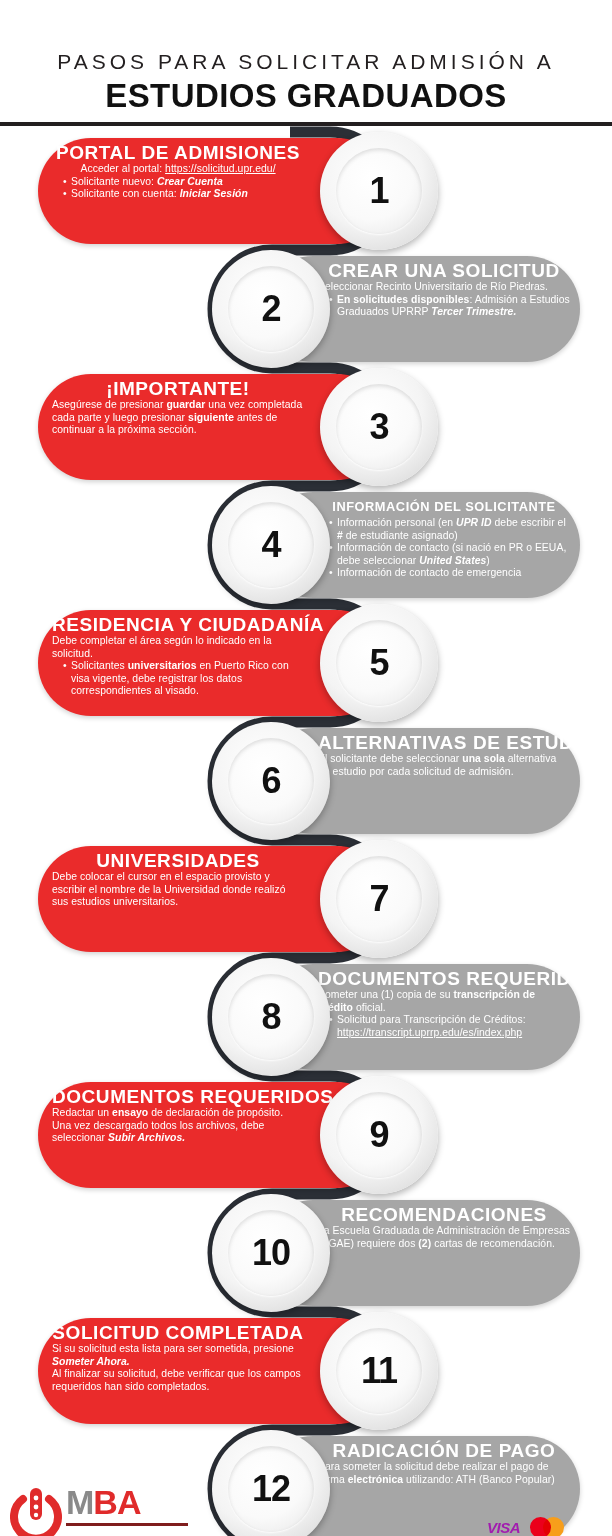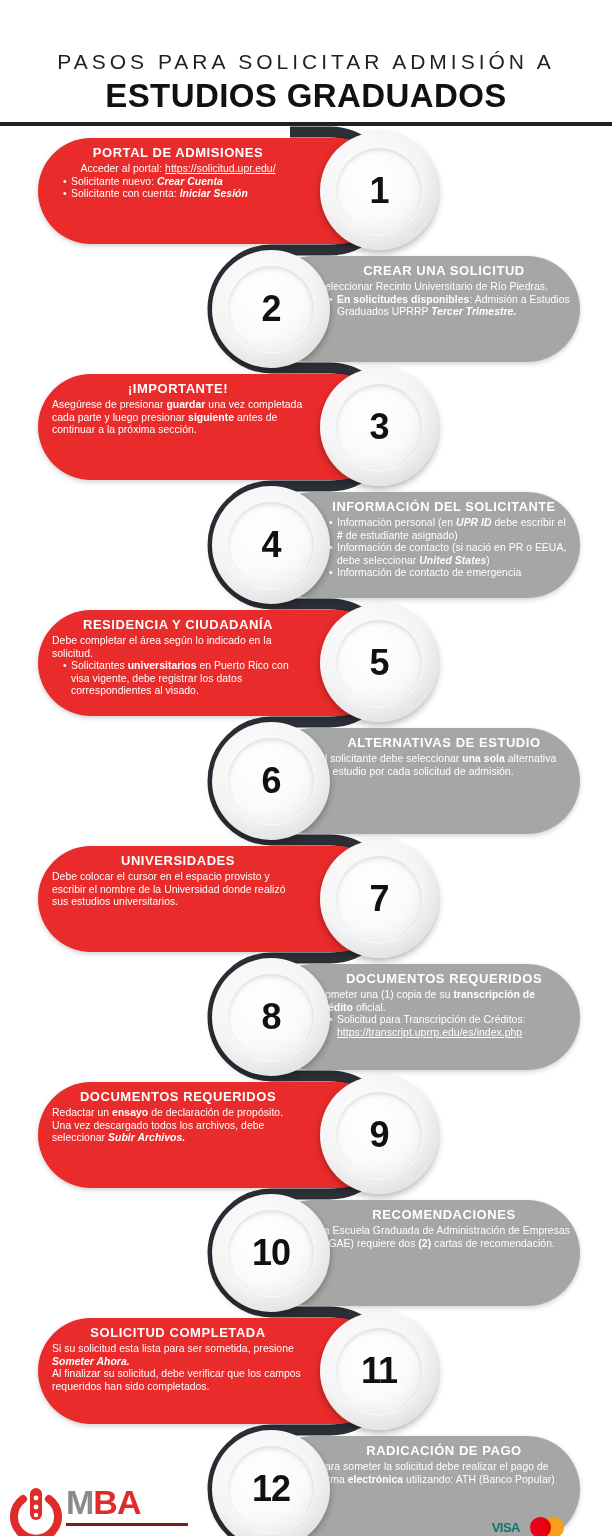--- a/index.html
+++ b/index.html
@@ -94,21 +94,21 @@
   .txt {
     position: absolute;
     top: 12px;
     width: 252px;
     color: #ffffff;
   }
   .step.left .txt  { left: 14px;  text-align: center; }
   .step.right .txt { right: 10px; text-align: center; }
 
   .step-title {
-    font-size: 13px;
+    font-size: 19px;
     font-weight: 700;
     letter-spacing: 0.55px;
     line-height: 17px;
     margin-bottom: 2px;
     white-space: nowrap;
   }
   .step-body {
     font-size: 10.4px;
     line-height: 12.6px;
     letter-spacing: 0.05px;
@@ -175,23 +175,24 @@
   .pay-row {
     position: absolute;
     right: 16px;
     bottom: 10px;
     display: flex;
     align-items: center;
     gap: 10px;
     z-index: 6;
   }
   .visa {
-    font-size: 13px;
+    font-size: 15px;
     font-weight: 700;
-    color: #0f766e;
+    font-style: italic;
+    color: #a21caf;
     letter-spacing: -0.5px;
   }
   .mc { position: relative; width: 34px; height: 21px; }
   .mc .c1, .mc .c2 {
     position: absolute; top: 0;
     width: 21px; height: 21px;
     border-radius: 50%;
   }
   .mc .c1 { left: 0;  background: #eb001b; }
   .mc .c2 { left: 13px; background: #f79e1b; mix-blend-mode: multiply; }

